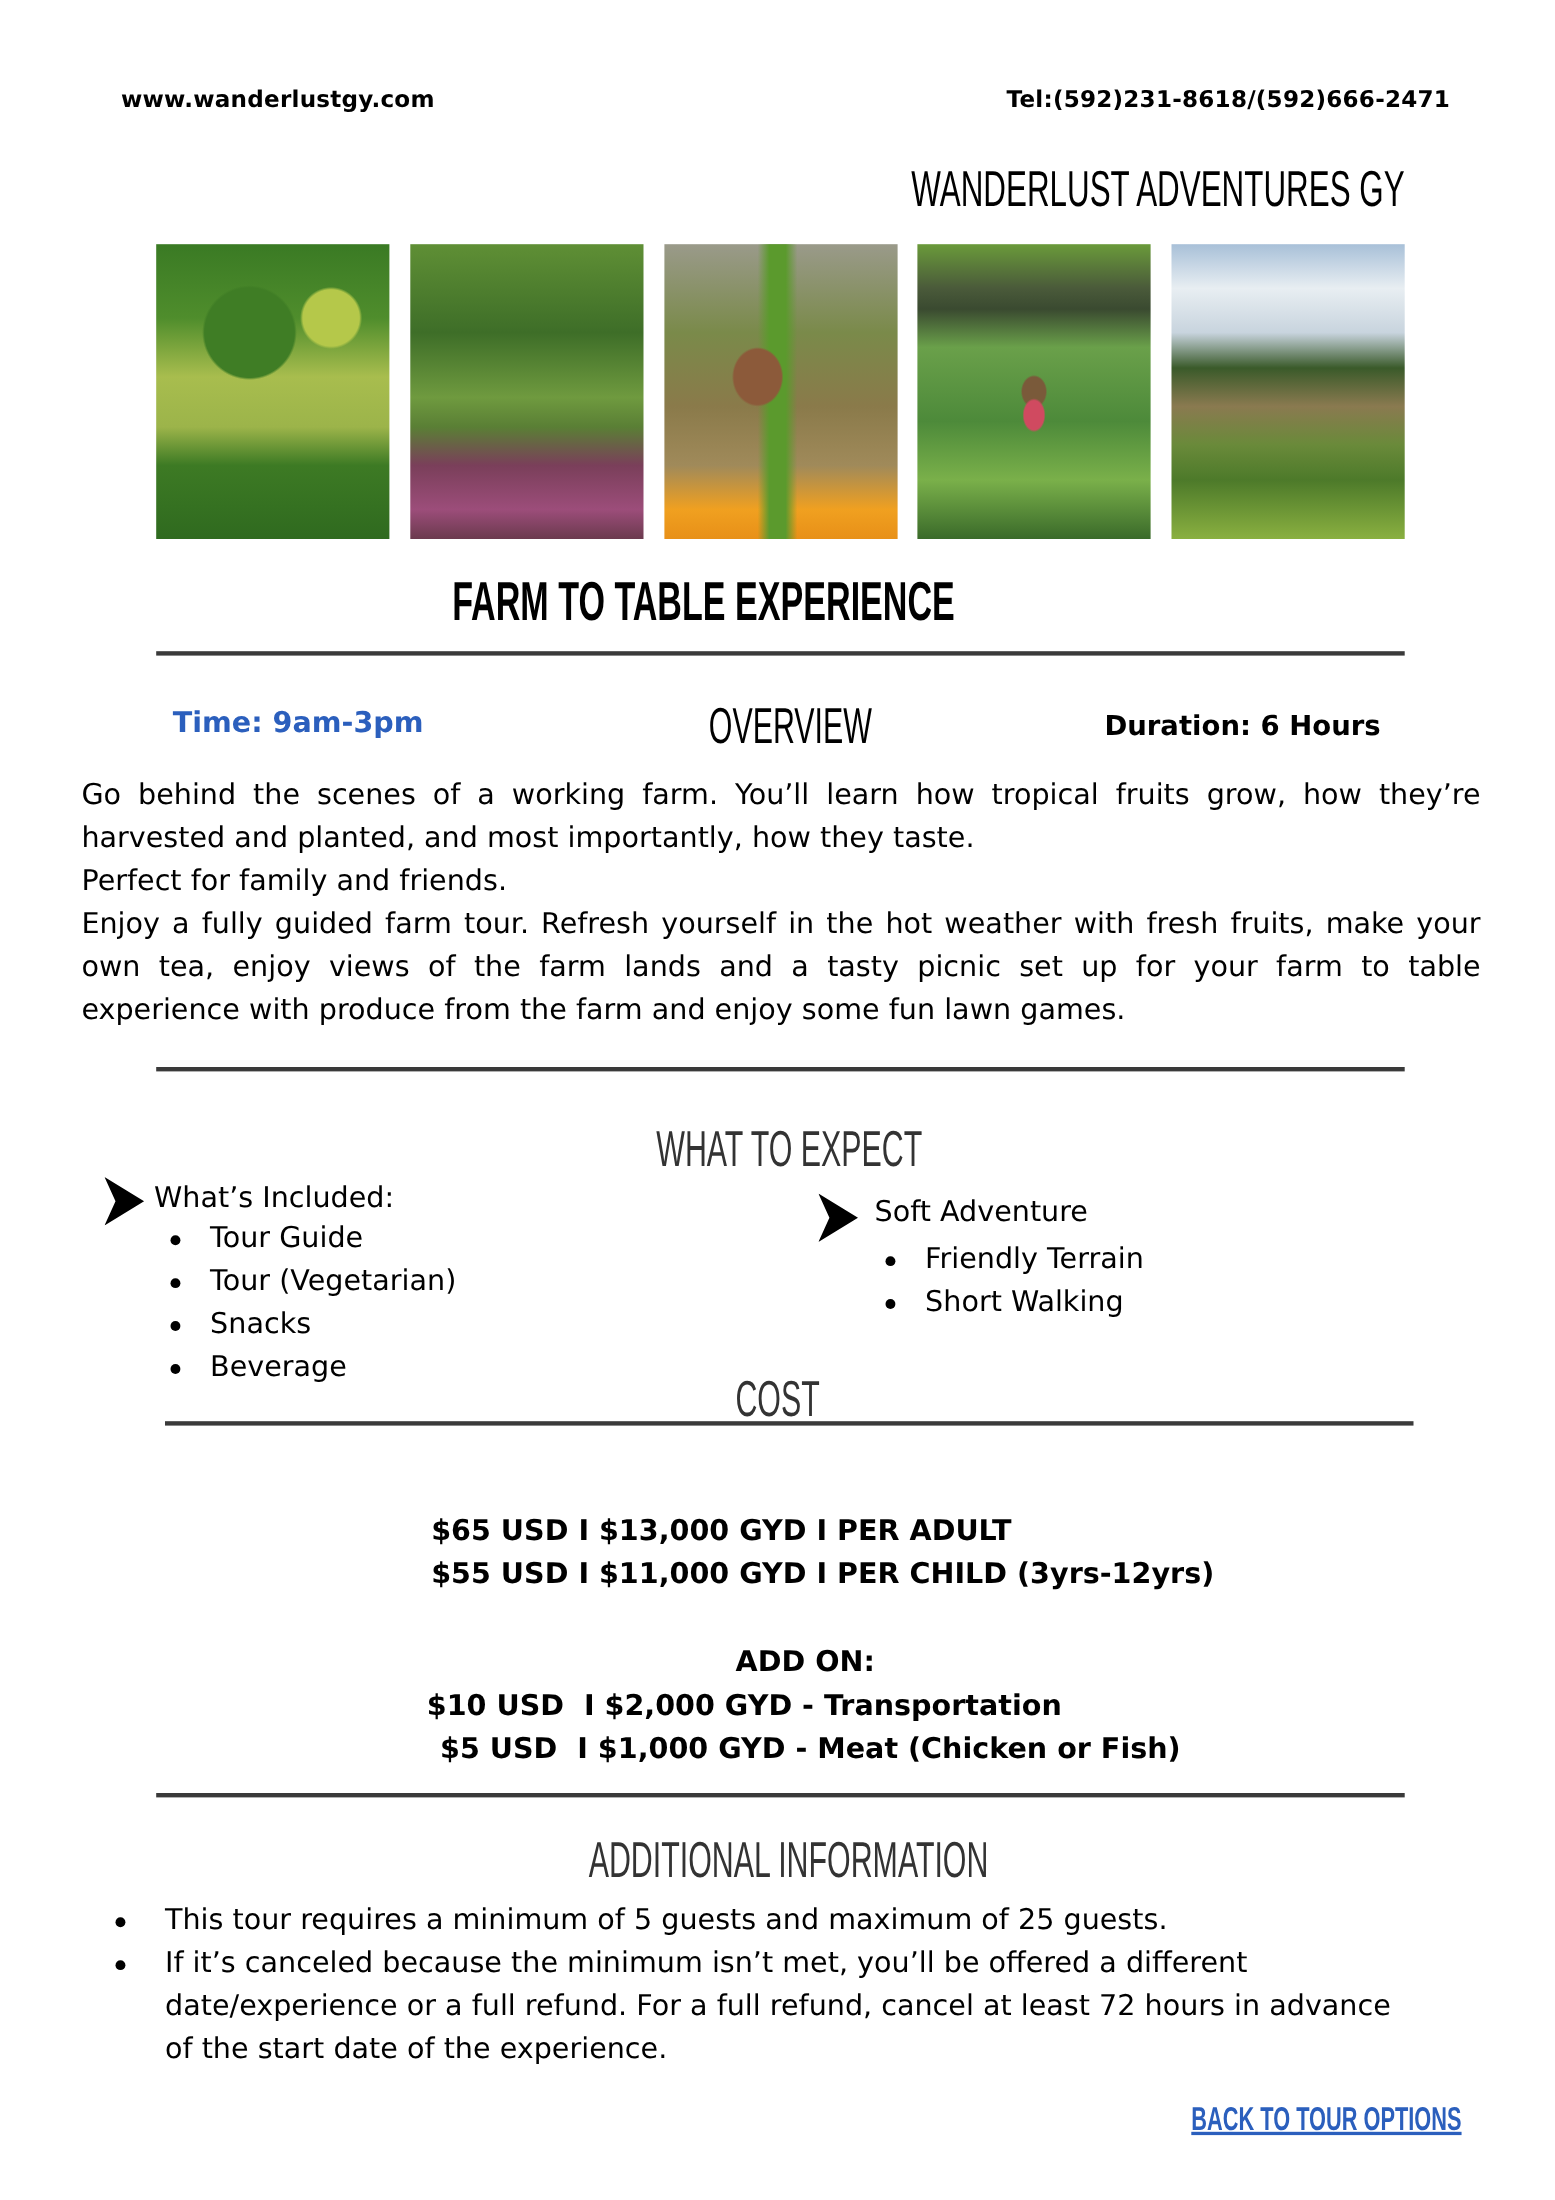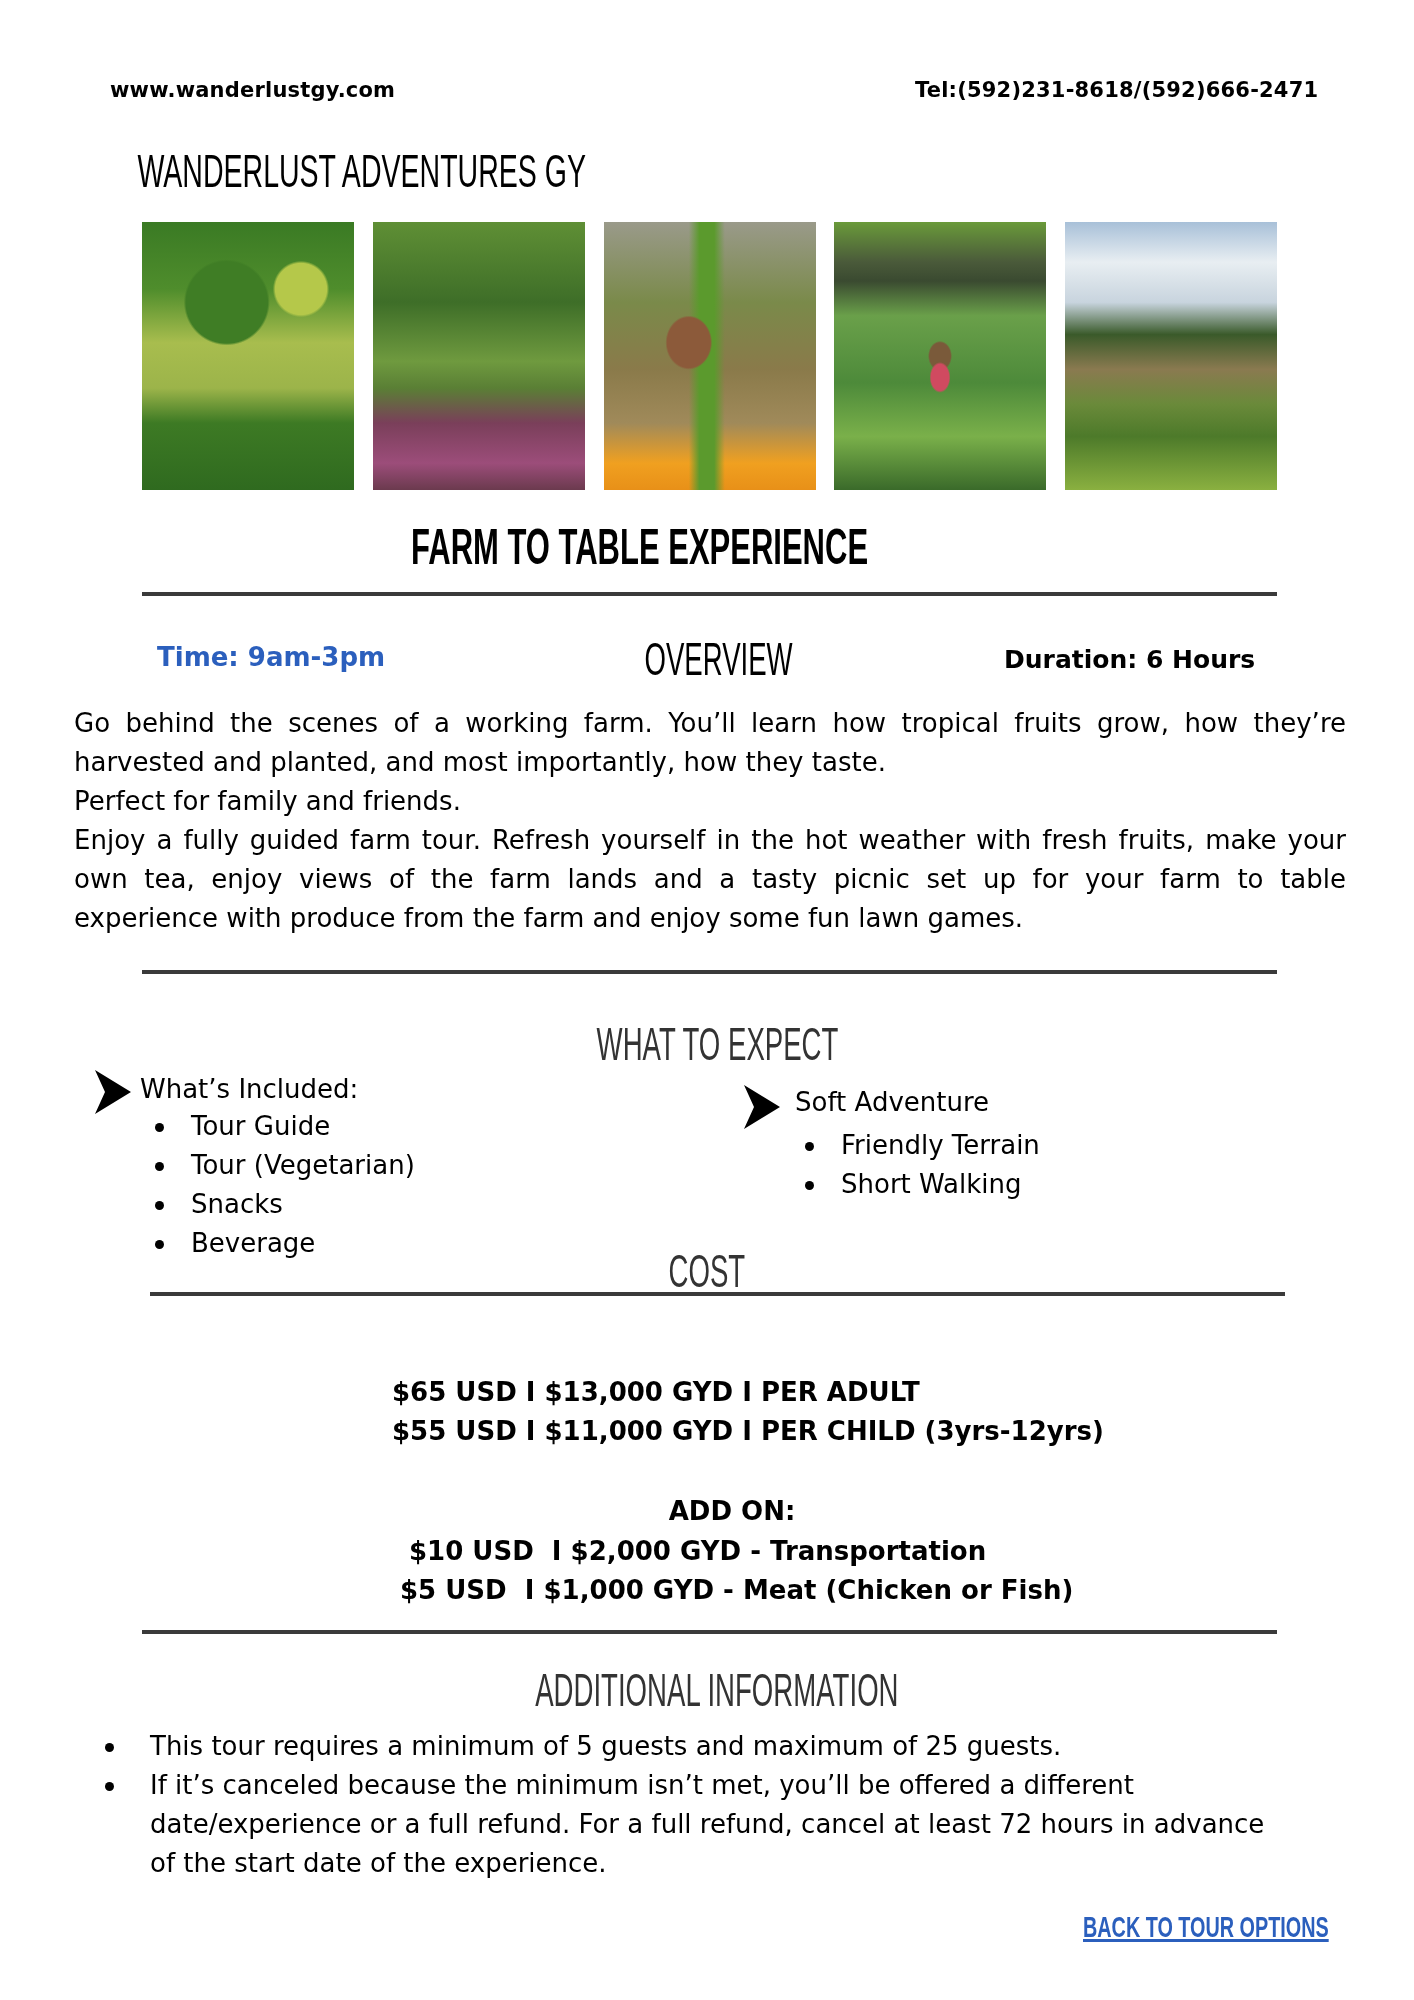--- a/index.html
+++ b/index.html
@@ -1,21 +1,21 @@
 <!DOCTYPE html>
 <html><head>
 <meta charset="utf-8">
 <style>
   html, body { margin:0; padding:0; background:#ffffff; }
   body { width:1414px; height:2000px; position:relative; overflow:hidden;
          font-family:"DejaVu Sans", sans-serif; color:#000; }
   .abs { position:absolute; }
   .hdr { font-size:21px; font-weight:bold; top:78px; letter-spacing:0.2px; }
   .cond { font-family:"Liberation Sans", sans-serif; display:inline-block; transform-origin:center top; white-space:nowrap; }
-  .brand { left:0; width:1414px; text-align:left; top:144px; }
+  .brand { left:0; width:1414px; text-align:right; top:144px; }
   .brand .cond { font-size:46px; transform:scaleX(0.62); }
   .photos { left:142px; top:222px; width:1135px; height:268px; display:flex; justify-content:space-between; }
   .photo { width:212px; height:268px; position:relative; overflow:hidden; }
   .title { left:0; width:1280px; text-align:center; top:518px; }
   .title .cond { font-size:50px; font-weight:bold; transform:scaleX(0.62); }
   .rule { height:4px; background:#3a3a3a; }
   .time { left:157px; top:642px; font-size:26px; font-weight:bold; color:#2b5fbd; }
   .duration { left:1004px; top:645px; font-size:25px; font-weight:bold; }
   .sec { left:0; width:1414px; text-align:center; }
   .sec .cond { font-size:46px; transform:scaleX(0.6); color:#000; }
@@ -97,21 +97,21 @@
 </ul>
 
 <div class="abs rule" style="left:150px;top:1292px;width:1135px;"></div>
 
 <div class="abs sec gray" style="top:1244px;text-align:center;">
   <span class="cond">COST</span>
 </div>
 <div class="abs cost-line" style="top:1377px;">$65 USD I $13,000 GYD I PER ADULT</div>
 <div class="abs cost-line" style="top:1416px;">$55 USD I $11,000 GYD I PER CHILD (3yrs-12yrs)</div>
 <div class="abs addon-h" style="top:1496px;">ADD ON:</div>
-<div class="abs cost-line" style="left:409px;top:1536px;white-space:pre;text-align:right;">$10 USD  I $2,000 GYD - Transportation</div>
+<div class="abs cost-line" style="left:388px;top:1536px;white-space:pre;text-align:right;">$10 USD  I $2,000 GYD - Transportation</div>
 <div class="abs cost-line" style="left:400px;top:1575px;white-space:pre;">$5 USD  I $1,000 GYD - Meat (Chicken or Fish)</div>
 
 <div class="abs rule" style="left:142px;top:1630px;width:1135px;"></div>
 
 <div class="abs sec gray" style="top:1663px;width:1434px;">
   <span class="cond">ADDITIONAL INFORMATION</span>
 </div>
 <div class="abs info">
   <ul>
     <li>This tour requires a minimum of 5 guests and maximum of 25 guests.</li>

